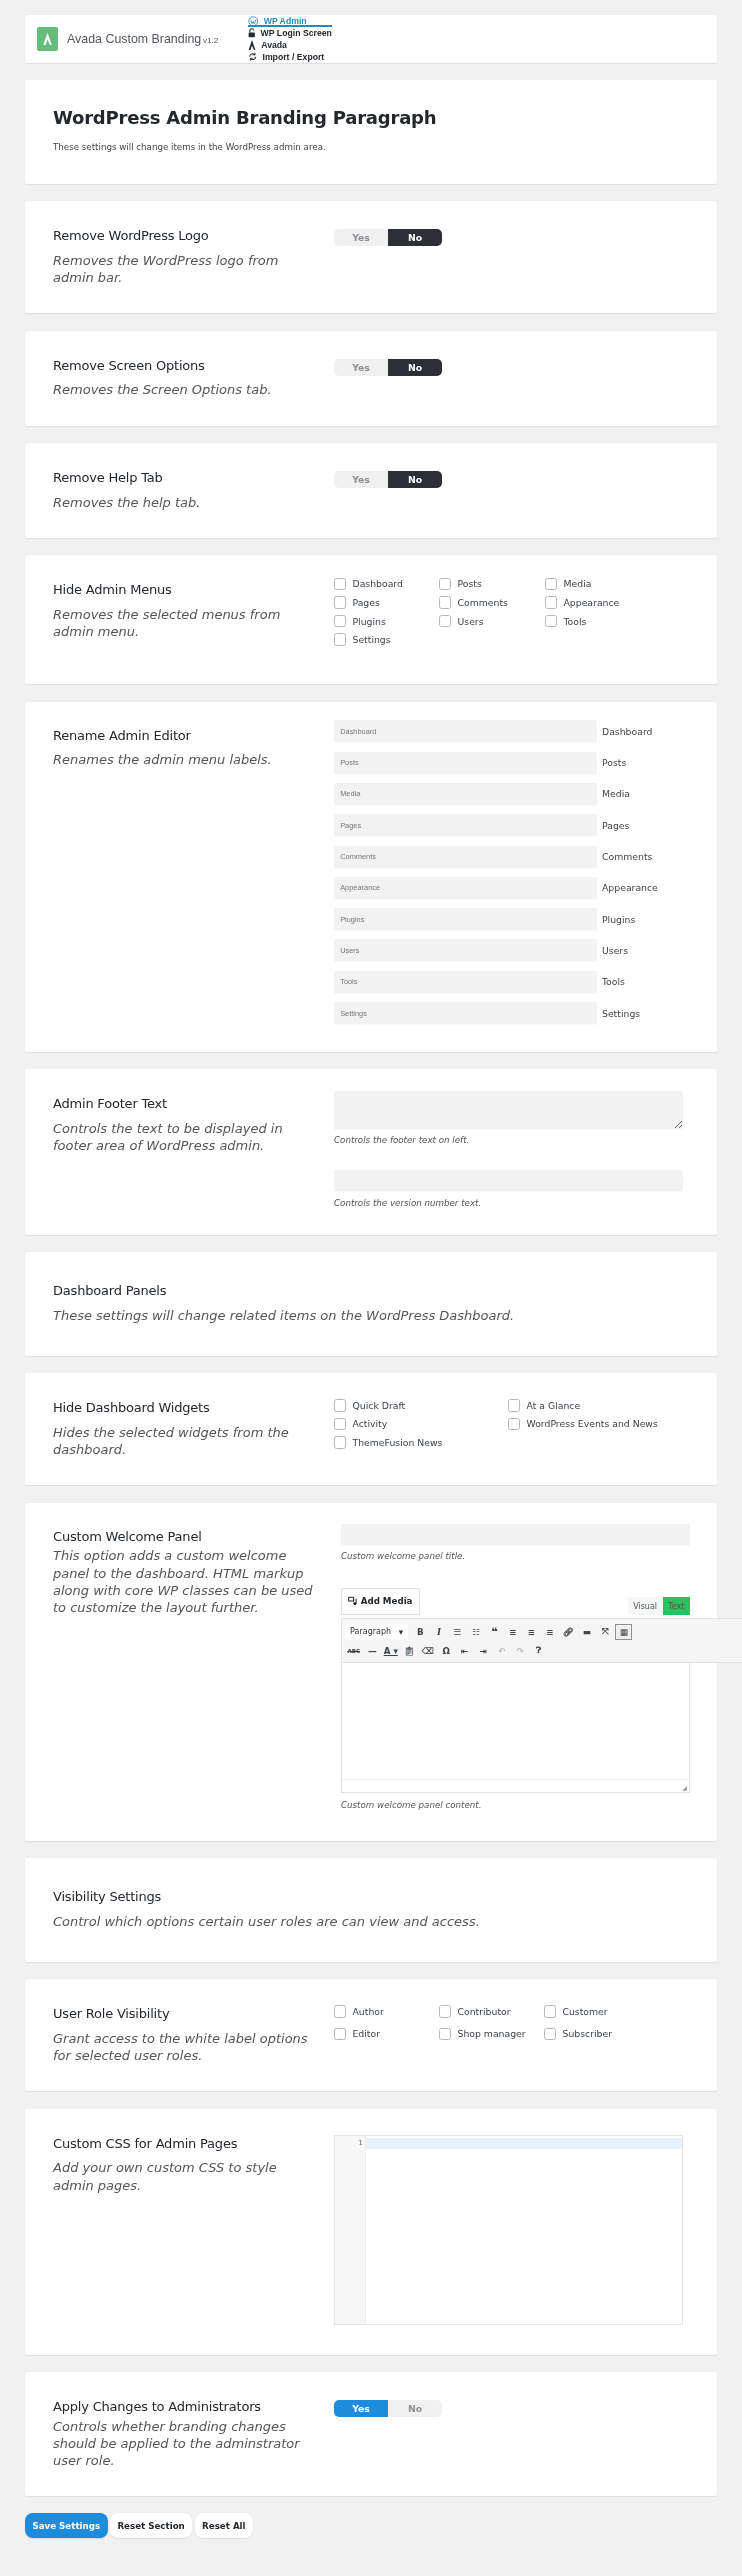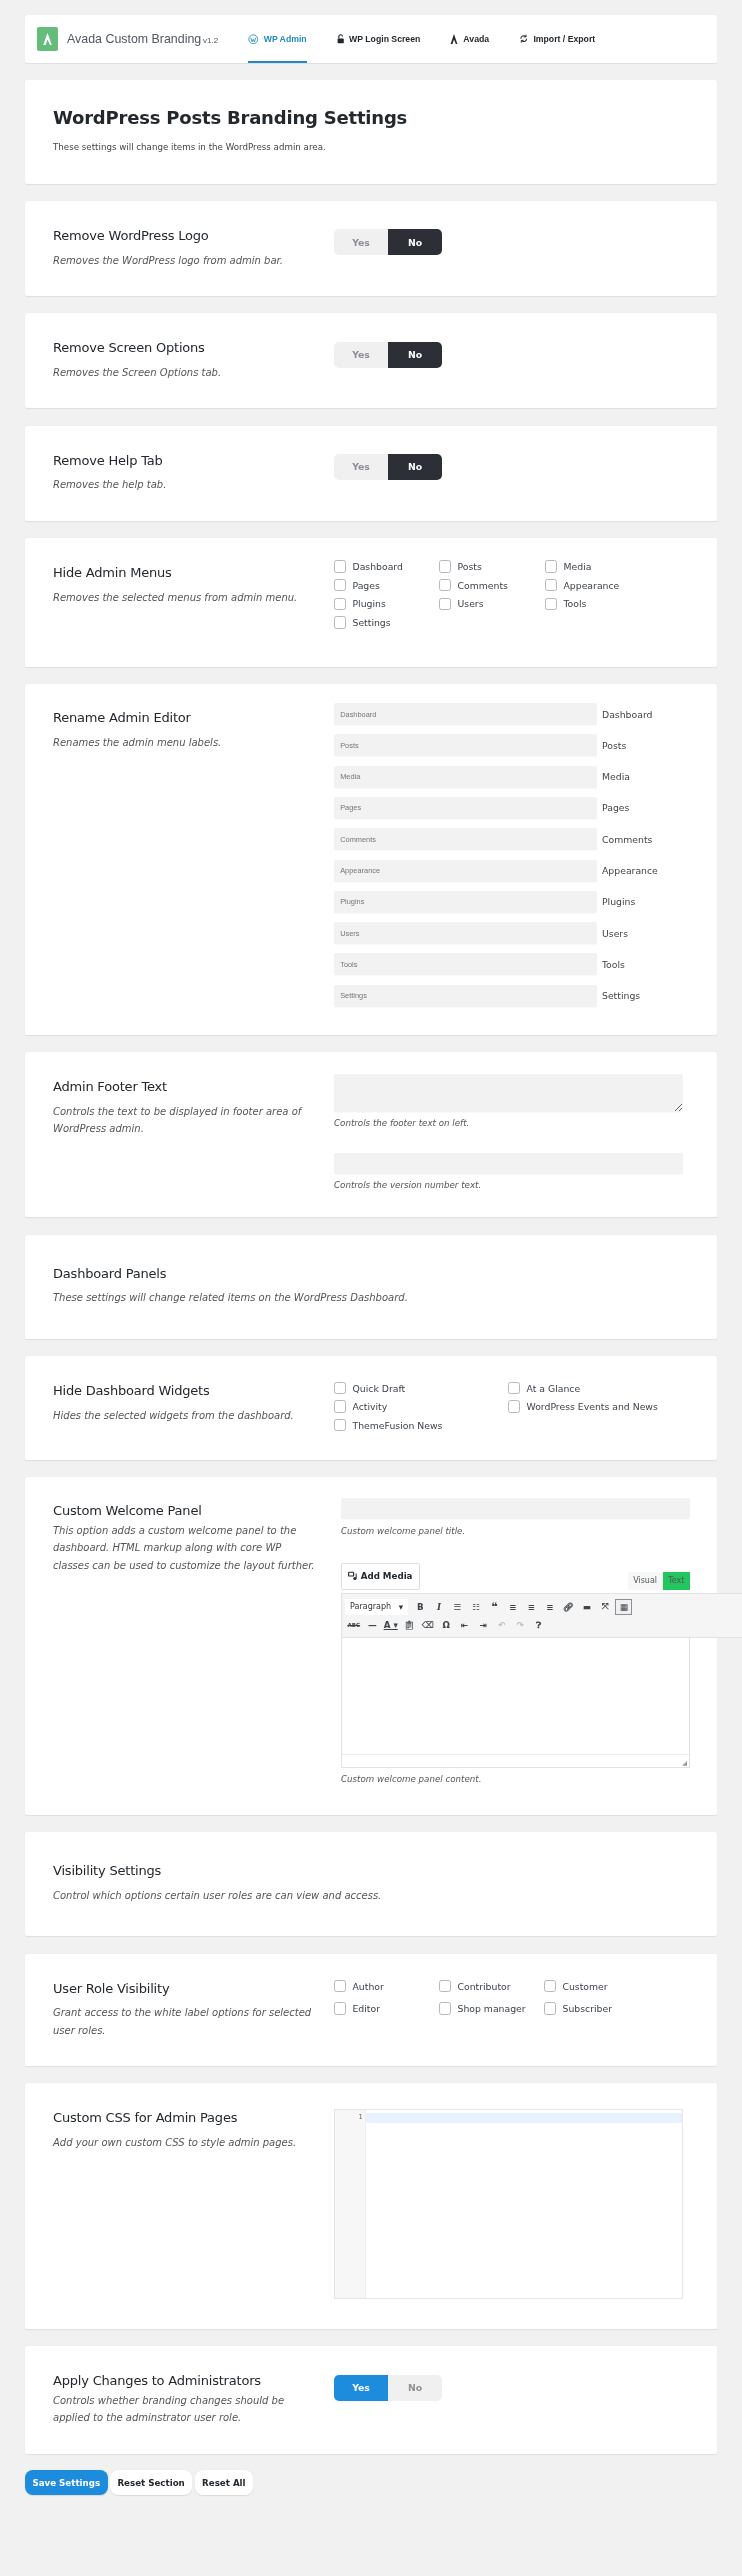--- a/index.html
+++ b/index.html
@@ -2,37 +2,37 @@
 <html style="font-size:10px"><head>
 <meta charset="utf-8">
 <style>
   * { box-sizing: border-box; margin: 0; padding: 0; }
   html, body { width: 742px; background: #f1f1f1; }
   body { font-family: "DejaVu Sans", "Liberation Sans", sans-serif; color: #23282d; padding: 15px 25px 25px 25px; }
   .header { background: #fff; height: 48px; border-radius: 1.9px; box-shadow: 0 0.6px 1.2px rgba(0,0,0,0.08); display: flex; align-items: center; padding: 0 12.4px; margin-bottom: 17.3px; position: relative; }
   .logo { width: 21px; height: 23.5px; background: #65bc7b; border-radius: 1.9px; display: flex; align-items: center; justify-content: center; }
   .brand { font-size: 12.4px; color: #50575e; margin-left: 8.7px; font-family: "Liberation Sans", sans-serif; }
   .brand .ver { font-size: 8px; color: #50575e; margin-left: 1.9px; }
-  .tabs { display: flex; margin-left: 30px; height: 100%; }
+  .tabs { display: flex; margin-left: 30px; height: 100%; flex-direction: column; }
   .tab { display: flex; align-items: center; gap: 5px; padding: 0 15px 0 0; margin-right: 15px; font-size: 8.7px; font-weight: bold; color: #23282d; height: 100%; position: relative; font-family: "Liberation Sans", sans-serif; }
   .tab.active { color: #1e8cbe; }
   .tab.active::after { content: ""; position: absolute; left: 0; right: 15px; bottom: 0; height: 1.9px; background: #1e8cbe; }
   .tab svg { display: block; }
 
   .card { background: #fff; border-radius: 1.9px; box-shadow: 0 0.6px 1.2px rgba(0,0,0,0.08); margin-bottom: 17.3px; padding: 27px 28px; display: flex; }
   .card .left { width: 281px; flex-shrink: 0; padding-right: 18.6px; }
   .card .right { flex: 1; }
   .card h2 { font-size: 13px; font-weight: normal; color: #23282d; margin-bottom: 8.7px; letter-spacing: -0.2px; }
   .card h1 { font-size: 18px; font-weight: bold; color: #23282d; margin-bottom: 13.6px; letter-spacing: -0.2px; }
-  .desc { font-size: 10px; font-style: italic; color: #555; line-height: 17.3px; }
+  .desc { font-size: 13px; font-style: italic; color: #555; line-height: 17.3px; }
   .intro { font-size: 8.7px; color: #444; }
   .title-card { display: block; padding: 27px 28px 32px; }
   .section-card { display: block; padding: 31px 28px 32px; }
 
-  .toggle { display: inline-flex; height: 26px; border-radius: 5px; overflow: hidden; margin-top: 1.2px; }
+  .toggle { display: inline-flex; height: 17px; border-radius: 5px; overflow: hidden; margin-top: 1.2px; }
   .toggle span { width: 54px; display: flex; align-items: center; justify-content: center; font-size: 9.3px; font-weight: bold; background: #f0f0f1; color: #8c8f94; }
   .toggle span.on-dark { background: #2c3036; color: #fff; }
   .toggle span.on-blue { background: #1e8cdc; color: #fff; width: 54px; }
 
   .cbgrid { display: grid; grid-template-columns: 105px 106px 105px; row-gap: 3.1px; margin-top: -6.2px; }
   .cbgrid2 { display: grid; grid-template-columns: 174px 161px; row-gap: 3.1px; margin-top: -2.5px; }
   .cbgrid3 { display: grid; grid-template-columns: 105px 105px 105px; row-gap: 7px; margin-top: -2.5px; }
   .cb { display: flex; align-items: center; font-size: 9.3px; color: #3c434a; height: 15.5px; }
   .cb .box { width: 11.7px; height: 12.4px; border: 0.6px solid #b5b8bd; border-radius: 2.5px; margin-right: 6.8px; background: #fff; flex-shrink: 0; }
 
@@ -103,21 +103,21 @@
           <path d="M3 8 a5 5 0 0 1 9 -3 M13 8 a5 5 0 0 1 -9 3" fill="none" stroke="#23282d" stroke-width="1.8"></path>
           <path d="M12 1 L12 5 L8 5" fill="none" stroke="#23282d" stroke-width="1.5"></path>
           <path d="M4 15 L4 11 L8 11" fill="none" stroke="#23282d" stroke-width="1.5"></path>
         </svg>
       <span>Import / Export</span>
     </div>
   </div>
 </div>
 
 <div class="card title-card">
-  <h1>WordPress Posts Branding Settings</h1>
+  <h1>WordPress Admin Branding Paragraph</h1>
   <p class="intro">These settings will change items in the WordPress admin area.</p>
 </div>
 
 <div class="card">
   <div class="left">
     <h2>Remove WordPress Logo</h2>
     <p class="desc">Removes the WordPress logo from admin bar.</p>
   </div>
   <div class="right">
     <div class="toggle">

